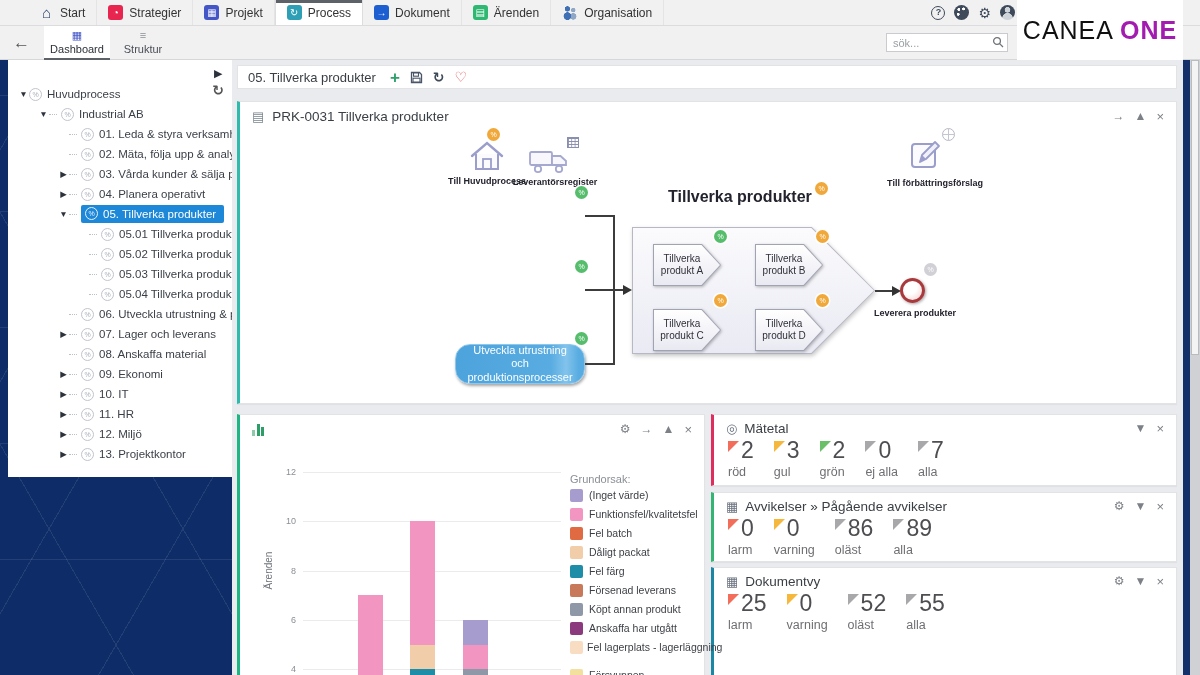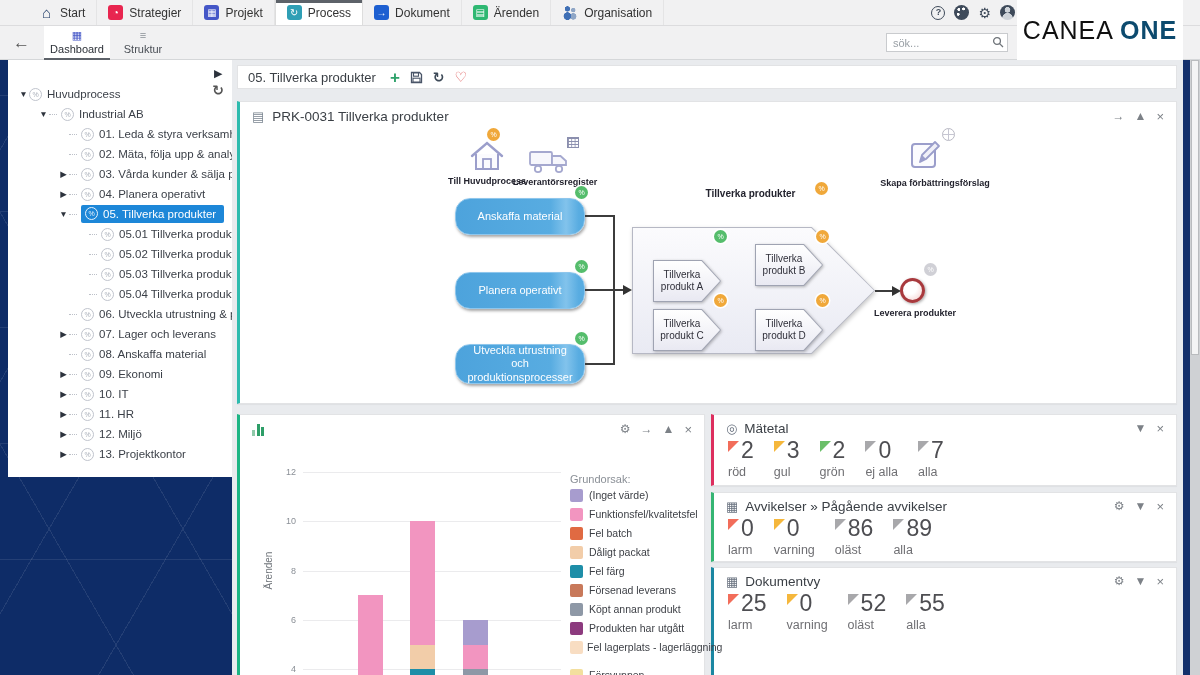--- a/index.html
+++ b/index.html
@@ -36,21 +36,21 @@
   .tb-tab .gicon { font-size:11px; line-height:1; color:#4456c7; }
   .tb-tab .gicon.grey { color:#8a9097; }
   .search-wrap { margin-left:auto; margin-right:192px; position:relative; }
   .search-input { width:122px; height:19px; border:1px solid #c9cbce; background:#fff; font-size:11px; padding:0 20px 0 6px; color:#555; font-family:inherit; }
   .search-input::placeholder { color:#9aa0a6; }
   .mag { position:absolute; right:4px; top:3px; }
 
   
   .logo-block { position:absolute; top:0; right:17px; width:166px; height:60px; background:#fff; display:flex; align-items:center; justify-content:center; z-index:6; letter-spacing:1px; }
   .logo-c { font-size:25px; font-weight:300; color:#101010; }
-  .logo-o { font-size:25px; font-weight:800; color:#0c4a6e; margin-left:6px; }
+  .logo-o { font-size:25px; font-weight:800; color:#a21caf; margin-left:6px; }
 
   
   .content { position:relative; display:flex; height:615px; }
 
   .sidebar { position:relative; width:232px; flex:0 0 232px; background-color:#0e2c67; background-image:
       repeating-linear-gradient(0deg, transparent 0 115px, rgba(255,255,255,.09) 115px 116px),
       repeating-linear-gradient(60deg, transparent 0 115px, rgba(255,255,255,.09) 115px 116px),
       repeating-linear-gradient(-60deg, transparent 0 115px, rgba(255,255,255,.09) 115px 116px); }
   .tree-panel { position:absolute; left:8px; top:0; right:0; height:417px; background:#fff; padding-top:24px; overflow:hidden; }
   .tree-tools { position:absolute; top:8px; right:8px; display:flex; flex-direction:column; align-items:center; gap:4px; }
@@ -89,21 +89,21 @@
   .badge-orange { background:#f0a83a; }
   .badge-green { background:#55bd6c; }
   .badge-grey { background:#d0d0d6; color:#fff; }
   .gridbadge { position:absolute; width:12px; height:11px; background:
       linear-gradient(#8b8fae 1px, transparent 1px) 0 0/100% 33.3%,
       linear-gradient(90deg,#8b8fae 1px, transparent 1px) 0 0/33.3% 100%, #fff;
       border:1px solid #8b8fae; }
   .globebadge { position:absolute; width:13px; height:13px; border-radius:50%; border:1px solid #b9b9c4;
       background:linear-gradient(90deg, transparent 44%, #c6c6d2 44% 56%, transparent 56%),
                  linear-gradient(0deg, transparent 44%, #c6c6d2 44% 56%, transparent 56%), #fff; }
-  .gtitle { position:absolute; font-size:10px; font-weight:bold; color:#23232e; text-align:center; }
+  .gtitle { position:absolute; font-size:16px; font-weight:bold; color:#23232e; }
   .bigarrow { position:absolute; filter:drop-shadow(1px 2px 2px rgba(0,0,0,.22)); }
   .bigarrow .o { position:absolute; inset:0; background:#b6b8c4; clip-path:polygon(0 0,74% 0,100% 50%,74% 100%,0 100%); }
   .bigarrow .i { position:absolute; inset:1px; background:linear-gradient(180deg,#fbfbfd,#e9eaf3); clip-path:polygon(0 0,74% 0,100% 50%,74% 100%,0 100%); }
   .step { position:absolute; width:68px; height:42px; filter:drop-shadow(1px 1px 1.5px rgba(0,0,0,.28)); cursor:pointer; }
   .step .o { position:absolute; inset:0; background:#9fa3b2; clip-path:polygon(0 0,72% 0,100% 50%,72% 100%,0 100%); }
   .step .i { position:absolute; inset:1px; background:linear-gradient(180deg,#ffffff,#e9e9f2); clip-path:polygon(0 0,72% 0,100% 50%,72% 100%,0 100%); }
   .step .t { position:absolute; inset:0; display:flex; align-items:center; justify-content:center; text-align:center; font-size:10px; color:#30303a; padding:0 14px 0 4px; line-height:1.25; }
   .conn { position:absolute; background:#3c3c3c; }
   .arrhead { position:absolute; width:0; height:0; border-top:5px solid transparent; border-bottom:5px solid transparent; border-left:9px solid #333; }
   .endc { position:absolute; width:25px; height:25px; border-radius:50%; border:3px solid #a8393d; background:radial-gradient(circle at 35% 32%, #fff 40%, #f3ccca); box-shadow:1px 1px 3px rgba(0,0,0,.35); cursor:pointer; }
@@ -385,44 +385,42 @@
           <svg width="42" height="27" viewBox="0 0 42 27">
               <rect x="2" y="4" width="22" height="13" rx="1.5" fill="#f7f7fc" stroke="#a5a8cf" stroke-width="1.8"></rect>
               <path d="M24 8 h8.5 l5.5 5 v4 h-14 z" fill="#f7f7fc" stroke="#a5a8cf" stroke-width="1.8"></path>
               <circle cx="10" cy="21" r="3.2" fill="#fff" stroke="#a5a8cf" stroke-width="1.8"></circle>
               <circle cx="31" cy="21" r="3.2" fill="#fff" stroke="#a5a8cf" stroke-width="1.8"></circle>
             </svg>
         </span>
         <span class="gridbadge" style="left:327px; top:35px;"></span>
         <div class="dlabel" style="left:255px; top:75px; width:120px;">Leverantörsregister</div>
 
-        <div class="inbox" style="left:215px; top:96px;">Anskaffa material</div>
         <span class="badge badge-green" style="left:335px; top:84px;">%</span>
 
-        <div class="inbox" style="left:215px; top:170px;">Planera operativt</div>
         <span class="badge badge-green" style="left:335px; top:158px;">%</span>
 
         <div class="inbox" style="left:215px; top:242px; height:40px;">Utveckla utrustning och produktionsprocesser</div>
         <span class="badge badge-green" style="left:335px; top:230px;">%</span>
 
         <div class="conn" style="left:345px; top:113px; width:28px; height:2px;"></div>
         <div class="conn" style="left:373px; top:113px; width:2px; height:150px;"></div>
         <div class="conn" style="left:345px; top:261px; width:28px; height:2px;"></div>
         <div class="conn" style="left:345px; top:187px; width:42px; height:2px;"></div>
         <div class="arrhead" style="left:383px; top:183px;"></div>
 
         <div class="gtitle" style="left:428px; top:86px; width:165px;">Tillverka produkter</div>
         <span class="badge badge-orange" style="left:575px; top:80px;">%</span>
 
         <div class="bigarrow" style="left:392px; top:125px; width:243px; height:127px;">
           <div class="o"></div>
             <div class="i"></div>
         </div>
 
-        <div class="step" style="left:413px; top:142px;margin-top:16px;">
+        <div class="step" style="left:413px; top:142px;">
           <div class="o"></div>
             <div class="i"></div>
             <div class="t">Tillverka produkt A</div>
         </div>
         <span class="badge badge-green" style="left:474px; top:128px;">%</span>
         <div class="step" style="left:515px; top:142px;">
           <div class="o"></div>
             <div class="i"></div>
             <div class="t">Tillverka produkt B</div>
         </div>
@@ -447,21 +445,21 @@
         <div class="dlabel" style="left:615px; top:206px; width:120px;">Leverera produkter</div>
 
         <span class="abs" style="left:668px; top:34px; cursor:pointer;">
           <svg width="36" height="36" viewBox="0 0 36 36">
               <rect x="4" y="8" width="23" height="23" rx="3" fill="#fbfbfe" stroke="#9b9ecb" stroke-width="2"></rect>
               <path d="M12 26 L14 19 L27 6 L31 10 L18 23 z" fill="#f0f0f8" stroke="#9b9ecb" stroke-width="1.8" stroke-linejoin="round"></path>
               <path d="M12 26 L14 19 L18 23 z" fill="#9b9ecb"></path>
             </svg>
         </span>
         <span class="globebadge" style="left:702px; top:26px;"></span>
-        <div class="dlabel" style="left:630px; top:76px; width:130px;">Skapa förbättringsförslag</div>
+        <div class="dlabel" style="left:630px; top:76px; width:130px;">Till förbättringsförslag</div>
 
       </div>
     </div>
 
     <div class="bottom-row">
 
       <div class="panel chart-panel" style="border-left-color: rgb(29, 181, 132);">
         <div class="p-head">
           <span class="chart-ico">
               <i style="height:6px;background:#8fc9a9;"></i>
@@ -520,21 +518,21 @@
             <div class="lg-item">
               <span class="sw" style="background: rgb(200, 121, 90);"></span>
               <span>Försenad leverans</span>
             </div>
             <div class="lg-item">
               <span class="sw" style="background: rgb(142, 152, 166);"></span>
               <span>Köpt annan produkt</span>
             </div>
             <div class="lg-item">
               <span class="sw" style="background: rgb(140, 58, 126);"></span>
-              <span>Produkten har utgått</span>
+              <span>Anskaffa har utgått</span>
             </div>
             <div class="lg-item wrap">
               <span class="sw" style="background: rgb(248, 221, 194);"></span>
               <span>Fel lagerplats - lagerläggning</span>
             </div>
             <div class="lg-item">
               <span class="sw" style="background: rgb(243, 223, 158);"></span>
               <span>Försvunnen</span>
             </div>
           </div>

